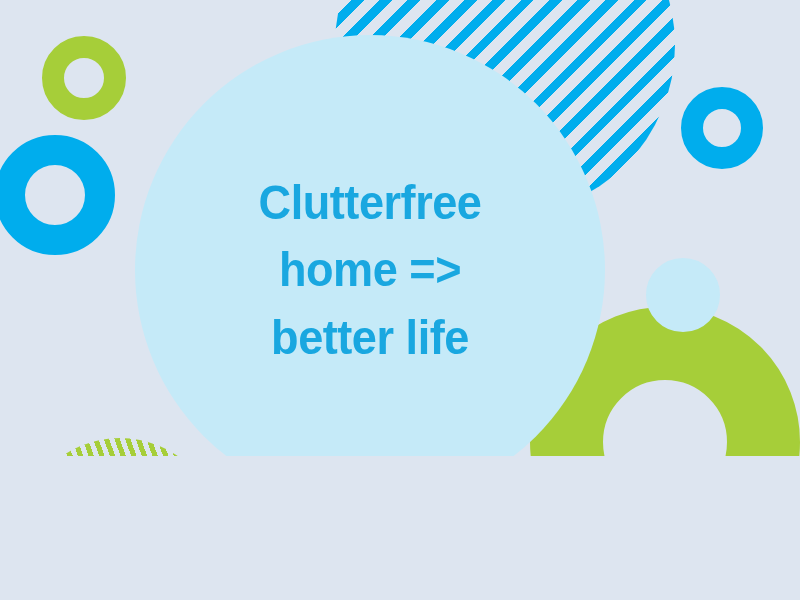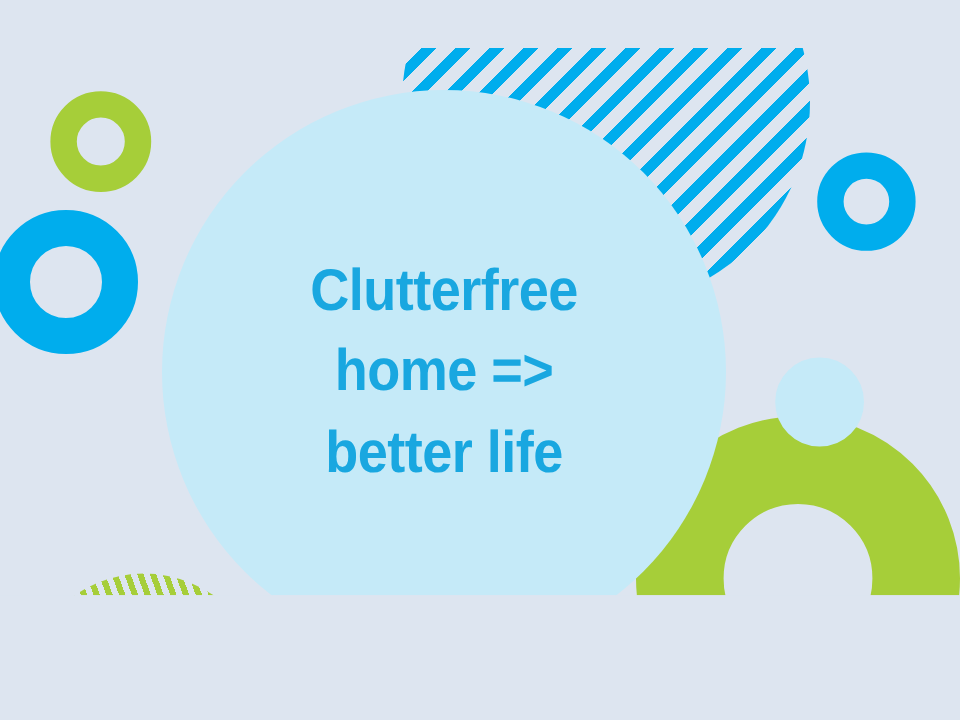--- a/index.html
+++ b/index.html
@@ -11,21 +11,20 @@
   body {
     font-family: "Liberation Sans", "DejaVu Sans", sans-serif;
   }
 
   #poster {
     position: relative;
     width: 800px;
     height: 456px;
     overflow: hidden;
     background: #dde5f0;
-    margin-top: 40px;
   }
 
   .shape {
     position: absolute;
     border-radius: 50%;
   }
 
   
   .ring {
     position: absolute;

